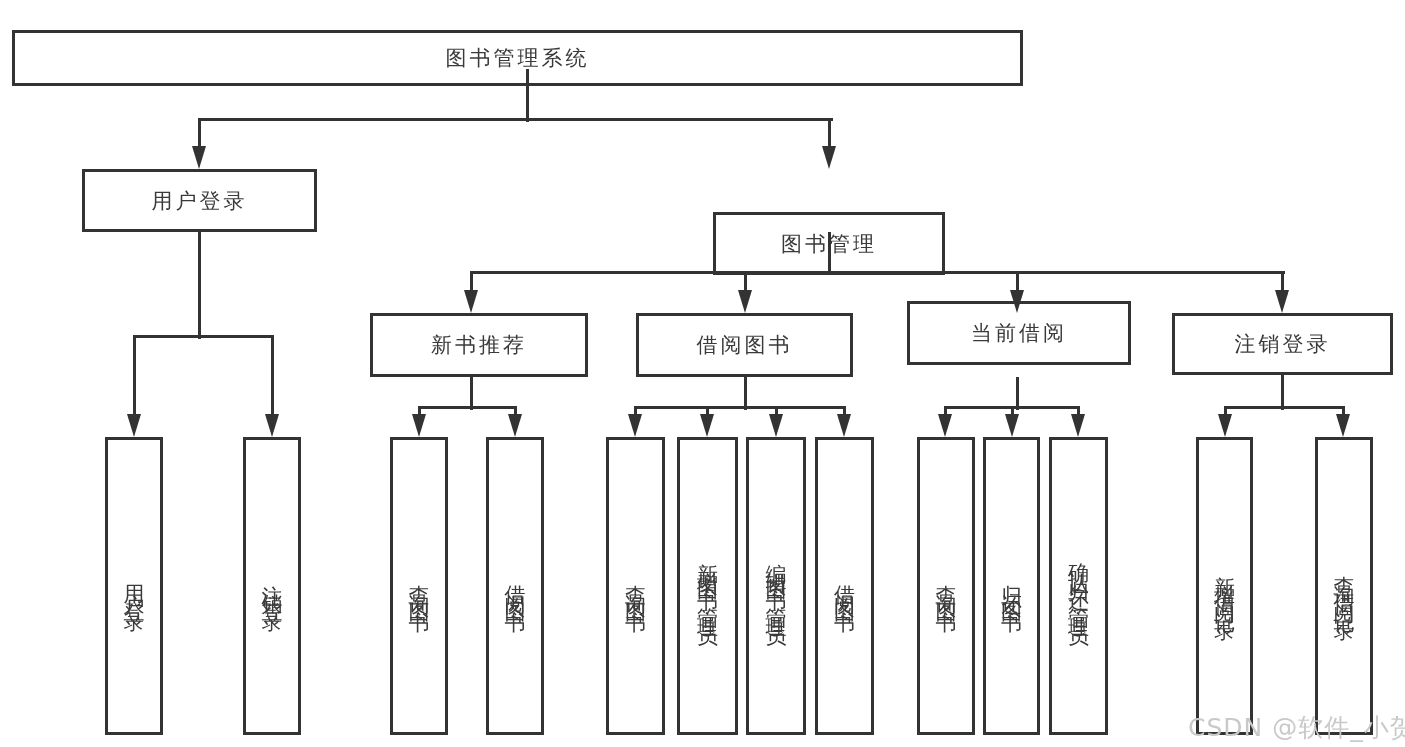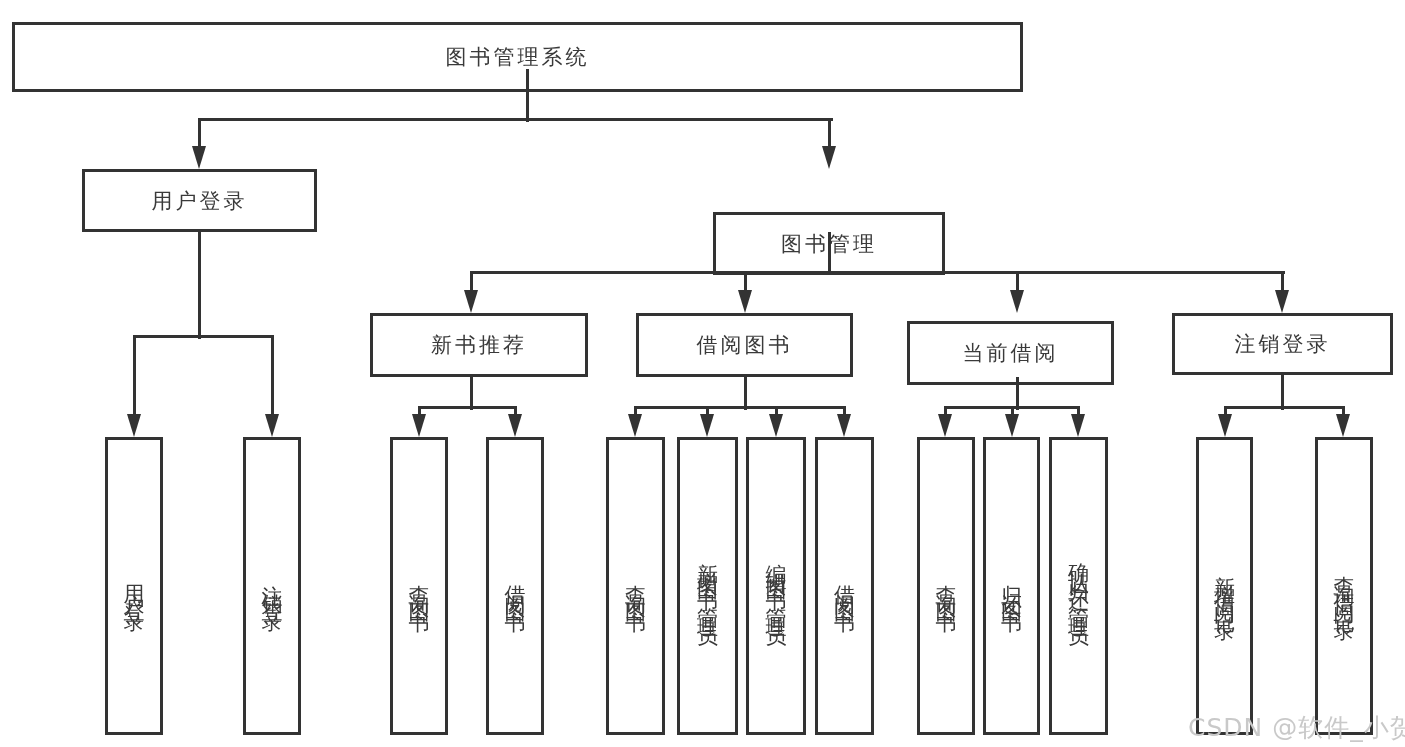--- a/index.html
+++ b/index.html
@@ -53,38 +53,38 @@
     letter-spacing:1px;
     white-space:nowrap;
     z-index:5;
   }
 </style>
 </head>
 <body>
 
 <div class="canvas">
 
-  <div class="node hbox" style="left:12px;top:22px;width:1011px;height:70px;">
+  <div class="node hbox" style="left:12px;top:30px;width:1011px;height:56px;">
     <span>图书管理系统</span>
   </div>
 
   <div class="node hbox" style="left:82px;top:169px;width:235px;height:63px;">
     <span>用户登录</span>
   </div>
   <div class="node hbox" style="left:713px;top:169px;width:232px;height:63px;margin-top:43px;">
     <span>图书管理</span>
   </div>
 
   <div class="node hbox" style="left:363px;top:313px;width:218px;height:64px;margin-left:7px;">
     <span>新书推荐</span>
   </div>
   <div class="node hbox" style="left:636px;top:313px;width:217px;height:64px;">
     <span>借阅图书</span>
   </div>
-  <div class="node hbox" style="left:907px;top:321px;width:207px;height:64px;">
+  <div class="node hbox" style="left:907px;top:301px;width:224px;height:64px;">
     <span>当前借阅</span>
   </div>
   <div class="node hbox" style="left:1172px;top:313px;width:221px;height:62px;">
     <span>注销登录</span>
   </div>
 
   <div class="node vbox" style="left:105px;width:58px;">
     <span class="vtext">用户登录</span>
   </div>
   <div class="node vbox" style="left:243px;width:58px;">

